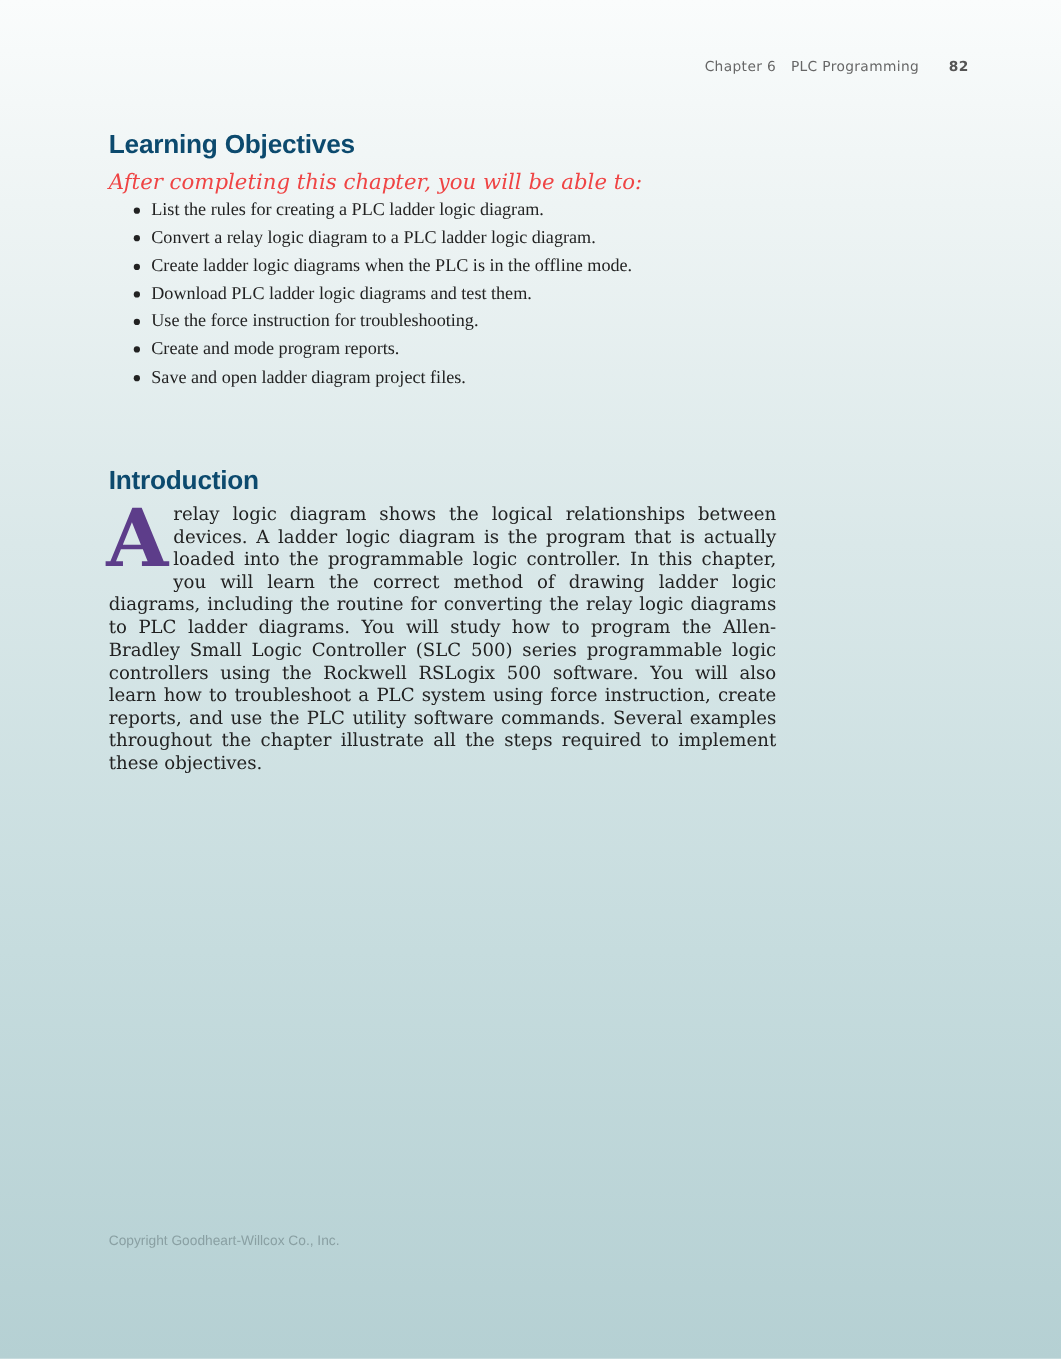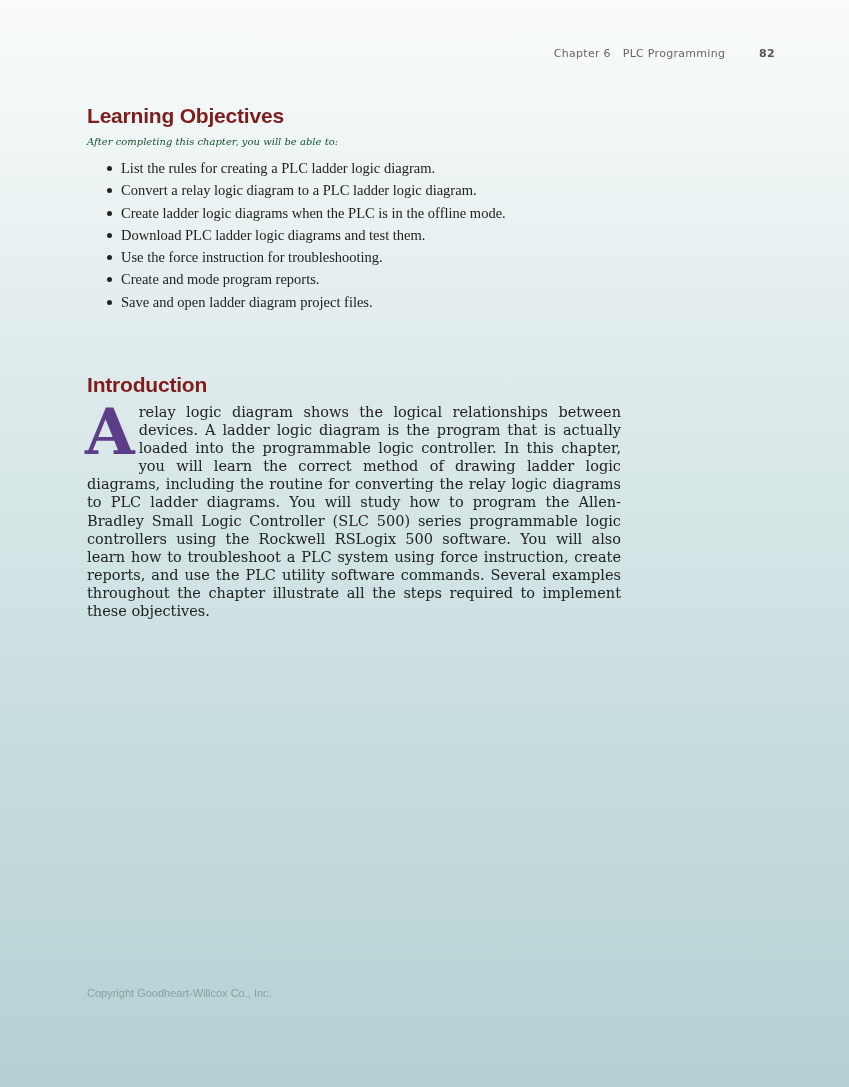--- a/index.html
+++ b/index.html
@@ -15,42 +15,42 @@
     .running-head {
       position: absolute;
       top: 47px;
       right: 74px;
       font-family: "DejaVu Sans", sans-serif;
       font-size: 11px;
       color: #666;
       letter-spacing: 0.3px;
     }
     .running-head .chap { margin-right: 8px; text-align: right; }
-    .running-head .title { margin-right: 30px; text-align: center; }
+    .running-head .title { margin-right: 20px; text-align: center; }
     .running-head .pagenum { font-weight: bold; color: #555; }
 
     .heading {
       position: absolute;
       left: 87px;
       font-family: "Liberation Sans", sans-serif;
       font-weight: bold;
       font-size: 21px;
-      color: #7f1d1d;
+      color: #0c4a6e;
       letter-spacing: -0.2px;
     }
     #h-objectives { top: 104px; }
     #h-intro { top: 373px; }
 
     .intro-line {
       position: absolute;
       left: 87px;
       top: 136px;
       font-style: italic;
-      font-size: 10px;
-      color: #14532d;
+      font-size: 17px;
+      color: #ef4444;
     }
     ul.objectives {
       position: absolute;
       left: 104px;
       top: 157px;
       margin: 0;
       padding: 0;
       list-style: none;
       font-size: 14.5px;
       font-family: Liberation Serif, serif;

